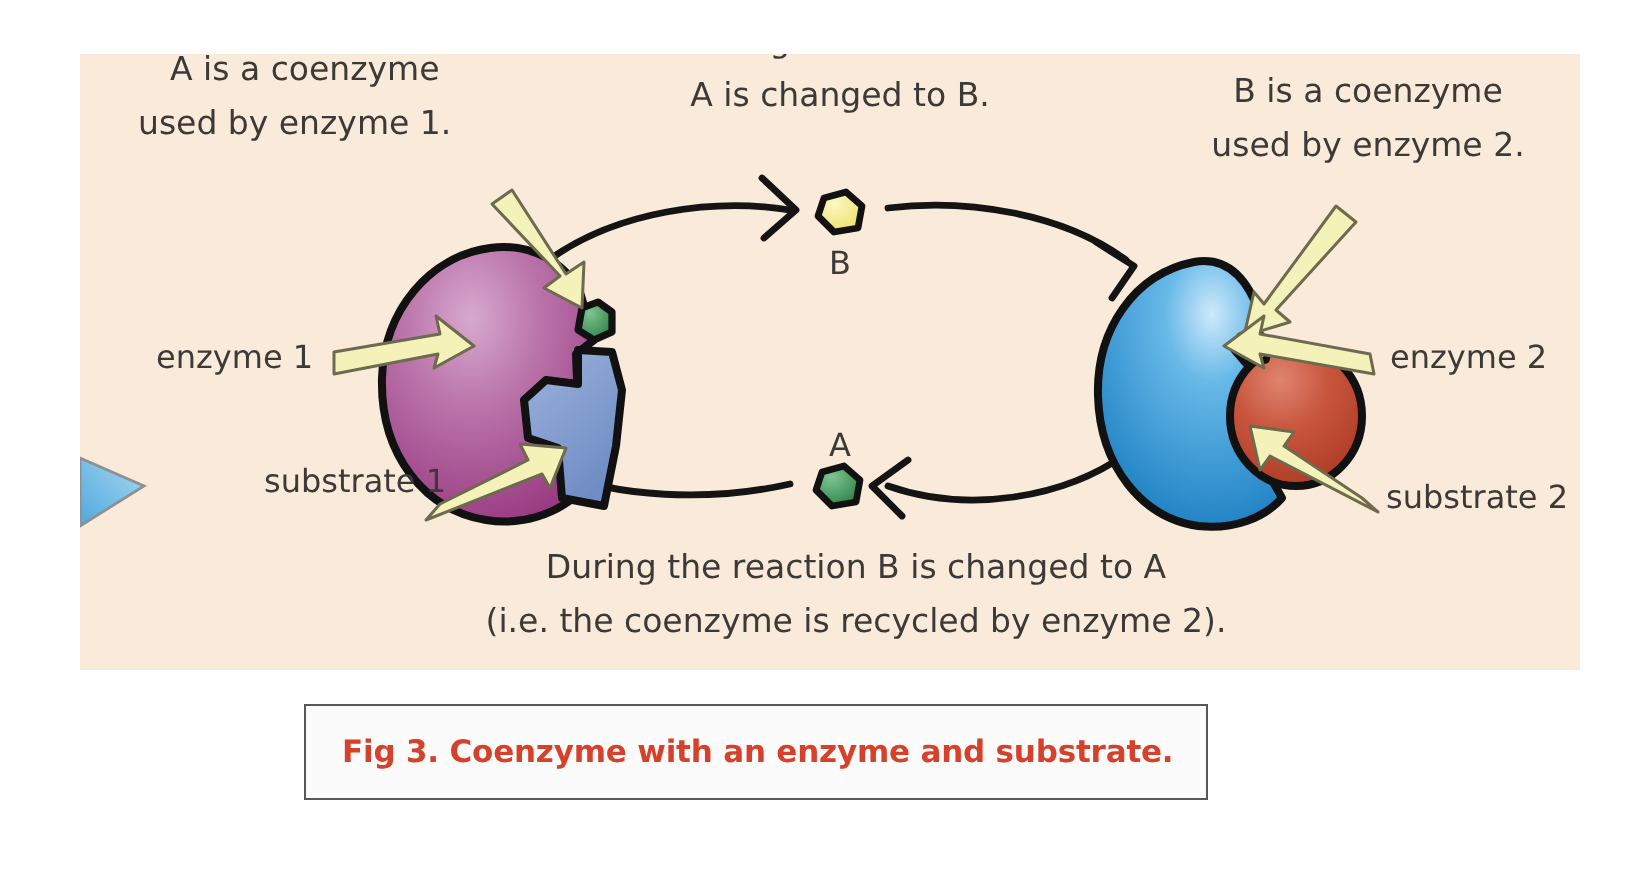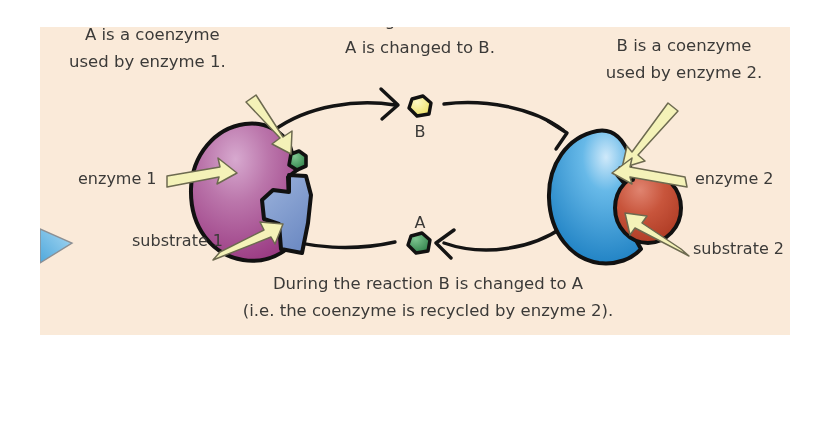--- a/index.html
+++ b/index.html
@@ -239,14 +239,17 @@
       <text class="dtext t-small" x="92" y="219">substrate 1</text>
       <text class="dtext t-small" x="655" y="157">enzyme 2</text>
       <text class="dtext t-small" x="653" y="227">substrate 2</text>
 
       <text class="dtext t-body" x="388" y="262" text-anchor="middle">During the reaction B is changed to A</text>
       <text class="dtext t-body" x="388" y="289" text-anchor="middle">(i.e. the coenzyme is recycled by enzyme 2).</text>
 
     </svg>
   </div>
 
+  <div id="caption-box">
+    <span id="caption-text">Fig 3. Coenzyme with an enzyme and substrate.</span>
+  </div>
 
 </div>
 
 </body></html>

